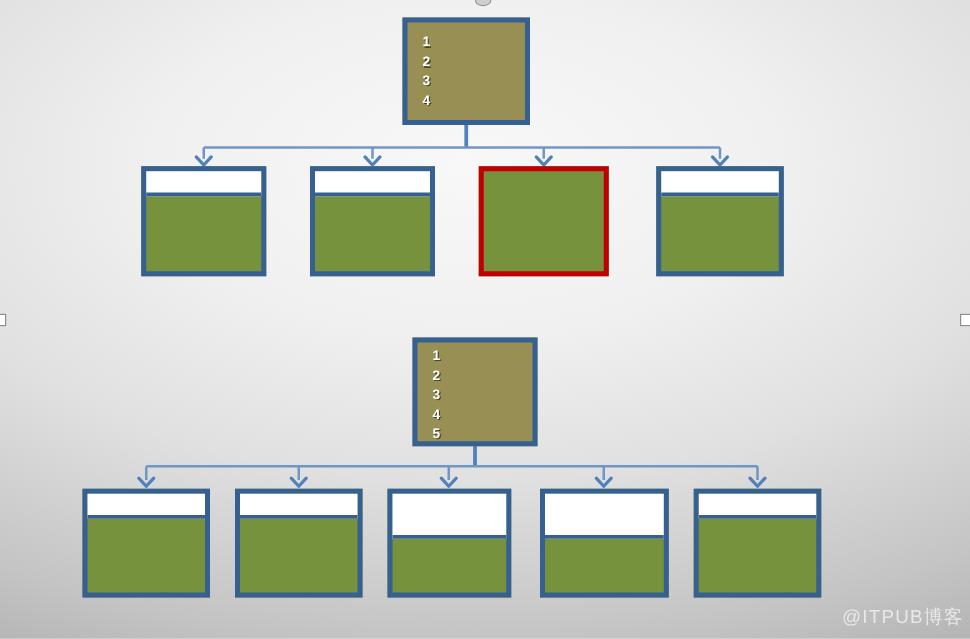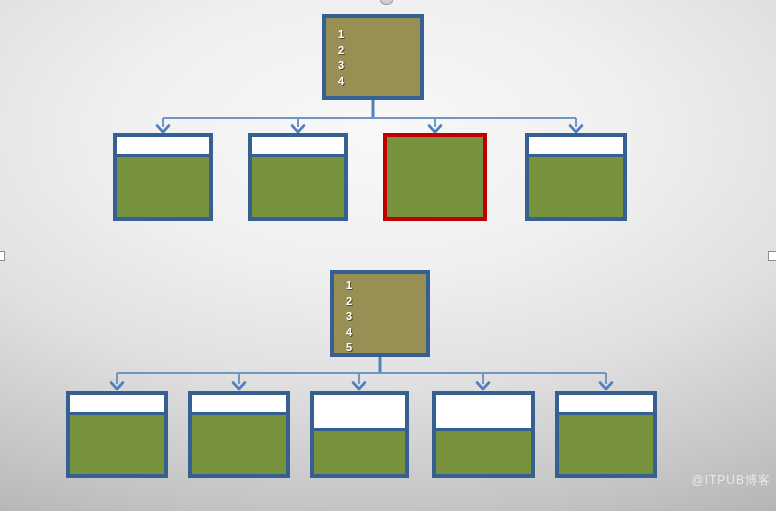--- a/index.html
+++ b/index.html
@@ -37,22 +37,22 @@
   .leaf .hdr-small{height:17px;}
   .leaf .hdr-large{height:33px;}
   .leaf .bdy{flex:1 1 auto;}
   .handle{position:absolute;box-sizing:border-box;}
   .handle.square{width:9px;height:10px;background:#ffffff;border:1px solid #8f8f8f;}
   .handle.oval{width:13px;height:9px;border-radius:50%;background:#cfcfcf;border:1px solid #9a9a9a;}
   .h-top{left:380px;top:-4px;}
   .h-left{left:-4px;top:251px;}
   .h-right{left:768px;top:251px;}
   .watermark{
-    position:absolute;right:5px;bottom:22px;
-    font-size:12px;letter-spacing:1px;color:rgba(240,240,240,0.85);
+    position:absolute;right:5px;bottom:8px;
+    font-size:15px;letter-spacing:1px;color:rgba(240,240,240,0.85);
   }
 </style>
 </head>
 <body>
 
 <div class="stage">
 
   <svg class="connectors" width="776" height="511" viewBox="0 0 776 511">
 
     <path class="stub" d="M373,98 V118"></path>

